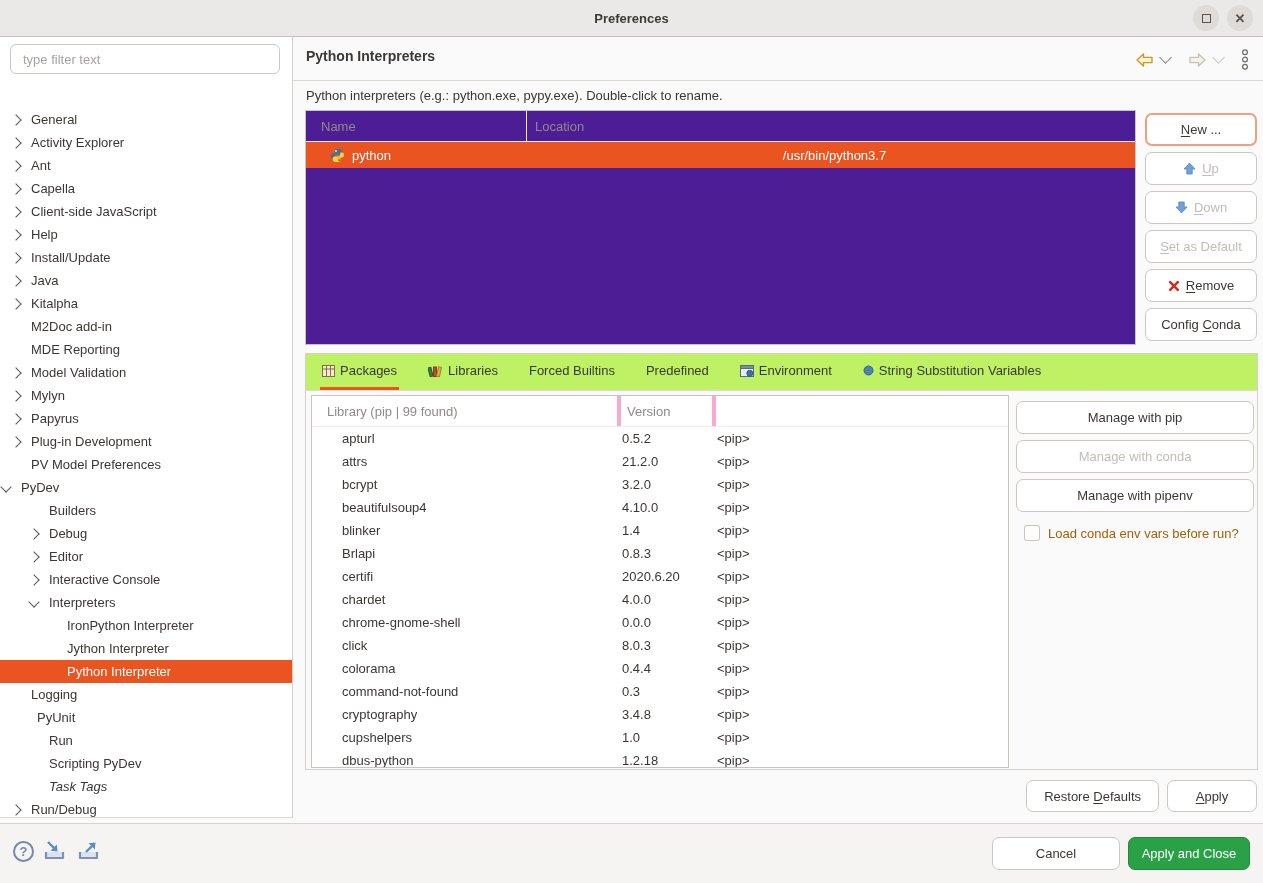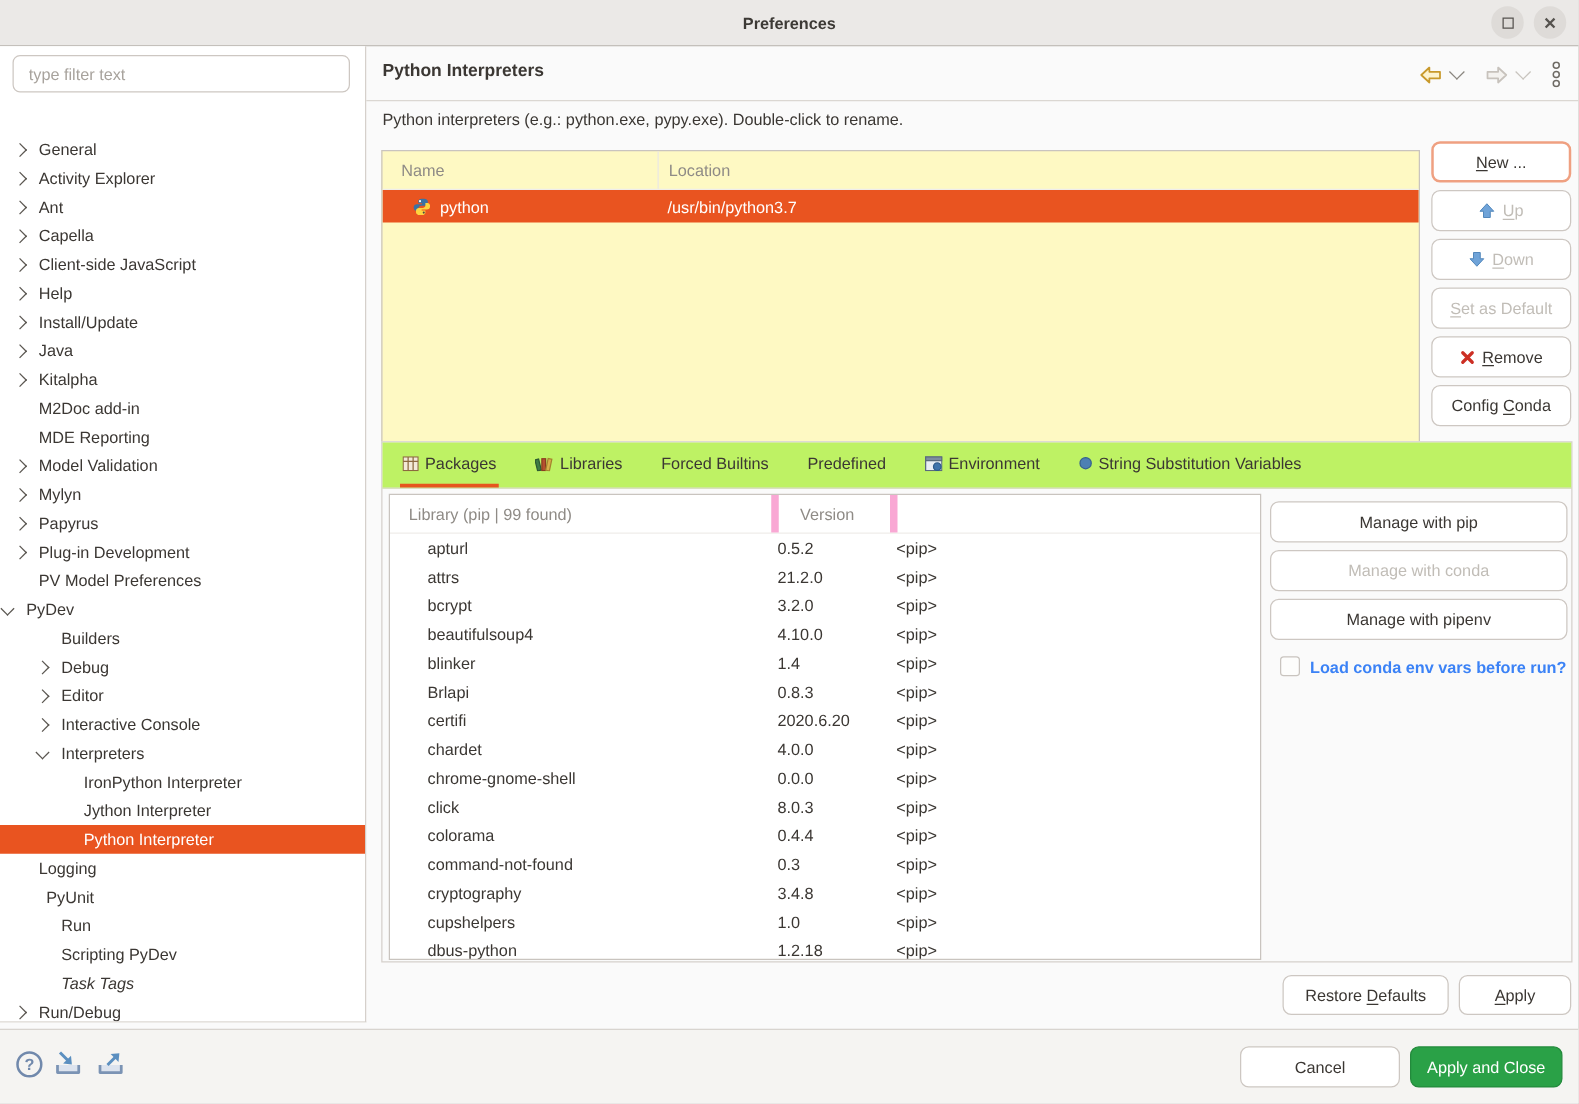--- a/index.html
+++ b/index.html
@@ -34,27 +34,27 @@
   .content{position:absolute;left:293px;top:37px;right:0;height:787px;}
   .page-header{position:absolute;top:0;left:0;right:0;height:43px;border-bottom:1px solid #dbd7d2;}
   .page-title{position:absolute;left:13px;top:11px;font-weight:bold;font-size:14px;}
   .nav-icons{position:absolute;right:14px;top:12px;display:flex;align-items:center;gap:7px;}
   .nav-icons .sep{width:4px;}
   .small-chev{width:8px;height:8px;border-right:1.6px solid #8a867f;border-bottom:1.6px solid #8a867f;
               transform:rotate(45deg);margin-top:-4px;}
   .small-chev.dim{border-color:#c8c4be;}
   .caption{position:absolute;top:51px;left:13px;}
   
-  .interp-table{position:absolute;left:12px;top:73px;width:831px;height:235px;background:#fef9c3;
-                border:1px solid #c9c4bf;box-sizing:border-box;overflow:hidden;margin-top:10px;}
+  .interp-table{position:absolute;left:12px;top:73px;width:831px;height:235px;background:#4c1d95;
+                border:1px solid #c9c4bf;box-sizing:border-box;overflow:hidden;}
   .interp-header{height:30px;display:grid;grid-template-columns:220px 1fr;align-items:center;
                  color:#8f8b86;border-bottom:1px solid #efedea;}
   .interp-header .hc{padding-left:15px;height:100%;display:flex;align-items:center;}
   .interp-header .hc + .hc{border-left:1px solid #eae7e3;padding-left:8px;}
-  .interp-row{height:26px;display:grid;grid-template-columns:220px 1fr;align-items:center;cursor:pointer;}
+  .interp-row{height:26px;display:grid;grid-template-columns:220px 1fr;align-items:center;cursor:pointer;text-align:center;}
   .interp-row.selected{background:#e95420;color:#fff;}
   .interp-name{display:flex;align-items:center;gap:7px;padding-left:24px;}
   .interp-loc{padding-left:8px;}
   
   .side-btns{position:absolute;left:852px;top:76px;width:112px;display:flex;flex-direction:column;gap:6px;}
   .btn{height:33px;box-sizing:border-box;background:#fff;border:1px solid #cdc7c2;border-radius:7px;
        font-family:"Liberation Sans",sans-serif;font-size:13px;color:#3b3733;display:flex;
        align-items:center;justify-content:center;gap:6px;cursor:pointer;padding:0 10px;}
   .btn.disabled{color:#c1bdb7;cursor:default;}
   .btn.focused{border:2px solid #efa081;}
@@ -66,27 +66,27 @@
              gap:27px;box-sizing:border-box;}
   .tab{display:flex;align-items:center;gap:5px;cursor:pointer;border-bottom:3px solid transparent;
        padding:0 2px;box-sizing:border-box;}
   .tab.active{border-bottom-color:#e6561e;}
   
   .pkg-table{position:absolute;left:5px;top:41px;width:698px;bottom:1px;background:#fff;
              border:1px solid #c9c4bf;box-sizing:border-box;overflow:hidden;}
   .pkg-header{height:30px;display:grid;grid-template-columns:305px 95px 1fr;align-items:center;
               color:#8f8b86;border-bottom:1px solid #efedea;}
   .pkg-header .hc{padding-left:15px;height:100%;display:flex;align-items:center;}
-  .pkg-header .hc + .hc{border-left:6px solid #f9a8d4;padding-left:17px;text-align:right;}
+  .pkg-header .hc + .hc{border-left:4px solid #f9a8d4;padding-left:6px;text-align:right;}
   .pkg-row{height:23px;display:grid;grid-template-columns:305px 95px 1fr;align-items:center;cursor:default;}
   .pkg-row .c0{padding-left:30px;}
   .pkg-row .c1,.pkg-row .c2{padding-left:5px;}
   
   .manage-btns{position:absolute;left:710px;top:47px;width:238px;display:flex;flex-direction:column;gap:6px;}
-  .checkbox-row{display:flex;align-items:center;gap:8px;color:#3b82f6;margin-top:7px;padding-left:8px;cursor:default;font-weight:bold;}
+  .checkbox-row{display:flex;align-items:center;gap:8px;color:#a16207;margin-top:7px;padding-left:8px;cursor:default;}
   .checkbox{width:16px;height:16px;border:1.5px solid #c9c4bf;border-radius:3px;background:#fdfdfc;
             box-sizing:border-box;flex:none;cursor:pointer;}
   
   .footer-btns{position:absolute;right:6px;top:743px;display:flex;gap:8px;}
   .footer-btns .btn{height:32px;padding:0 17px;}
   .footer-btns .btn.apply{min-width:90px;}
   
   .dialog-footer{position:absolute;left:0;right:0;bottom:0;height:59px;background:#f5f4f2;
                  border-top:1px solid #d8d4cf;}
   .footer-icons{position:absolute;left:13px;top:16px;display:flex;align-items:center;gap:8px;}

